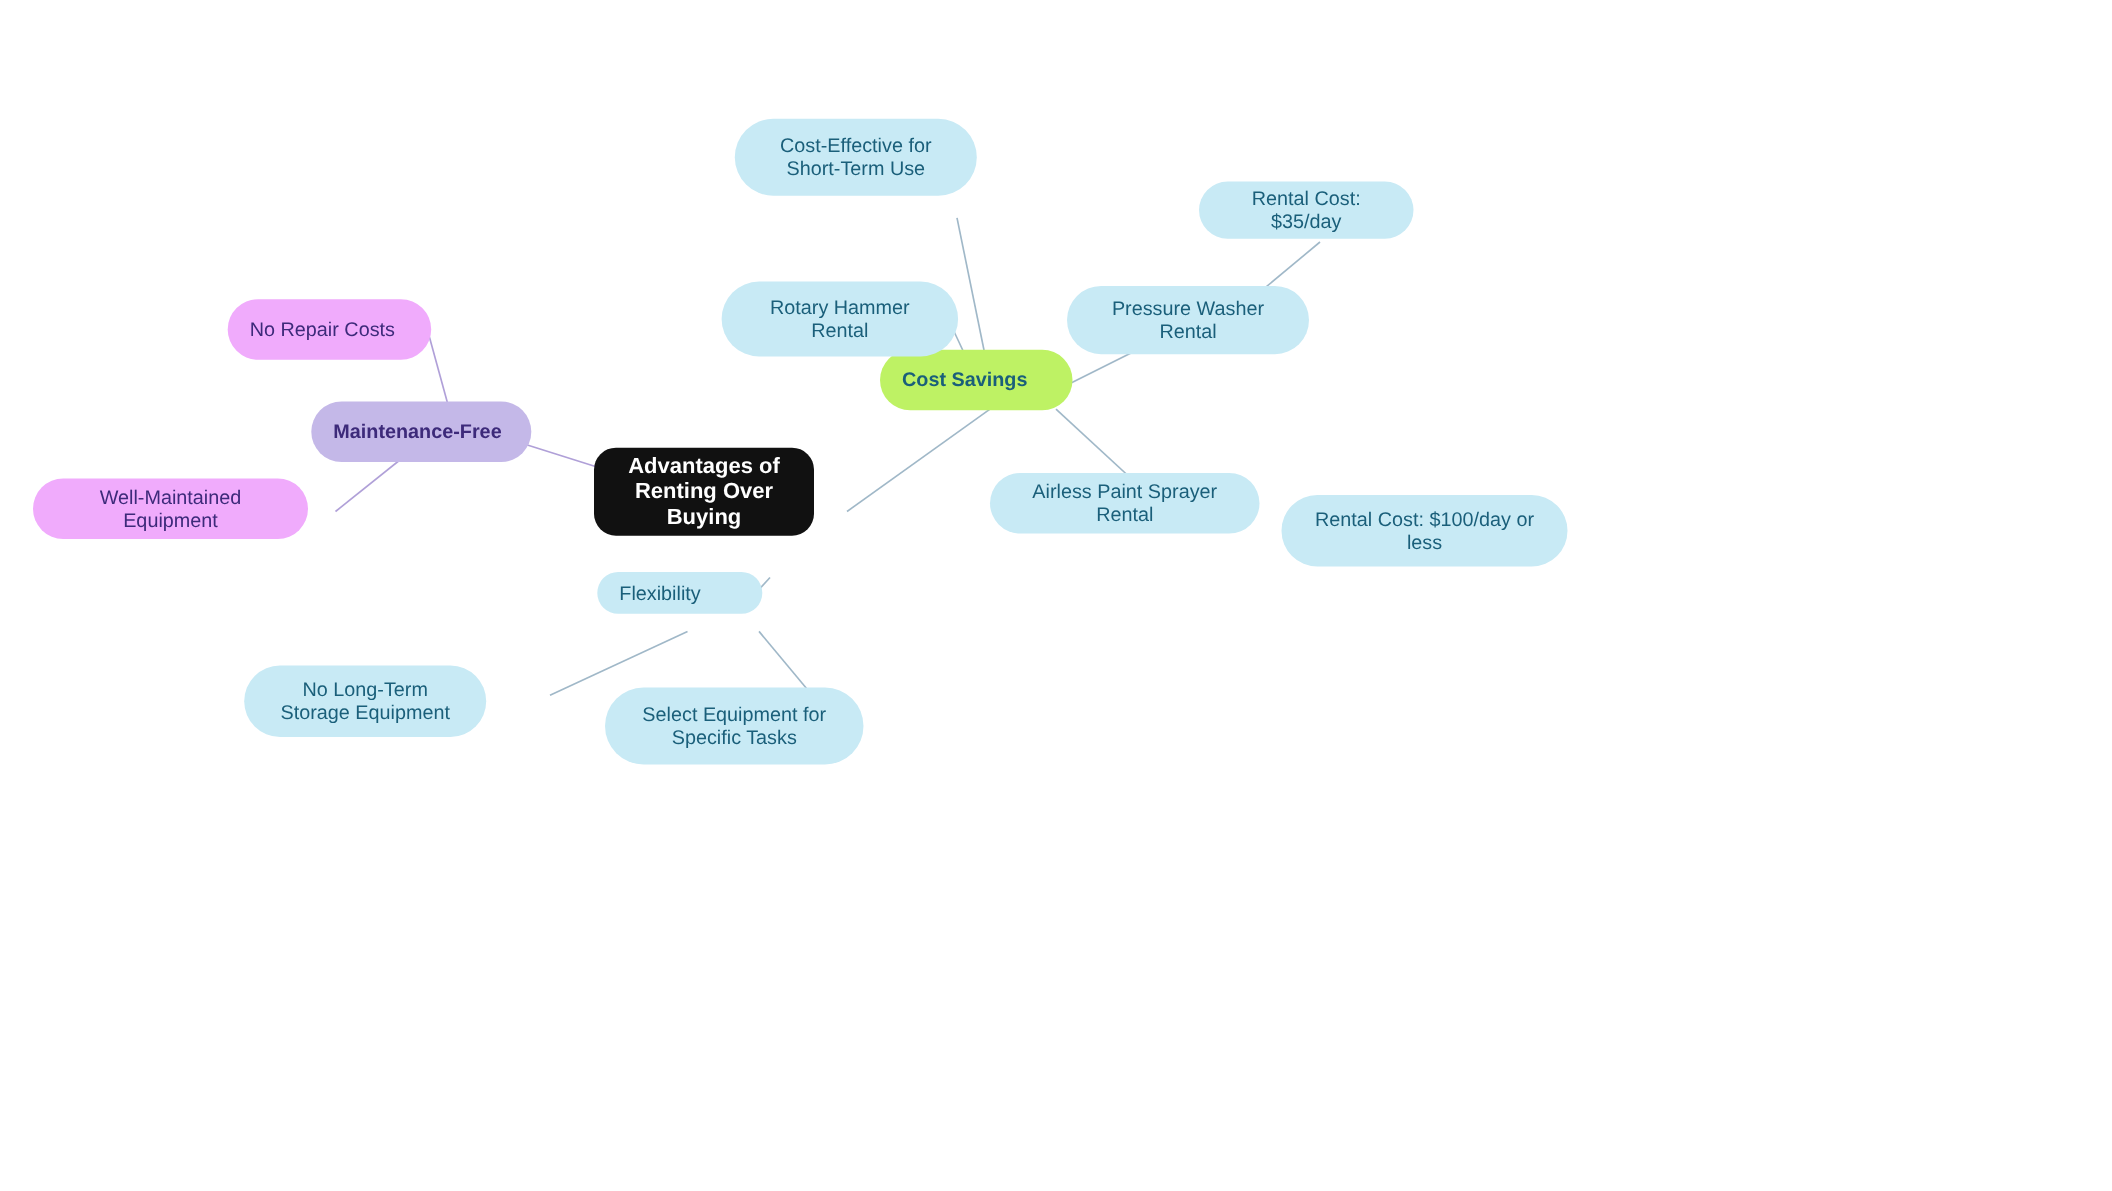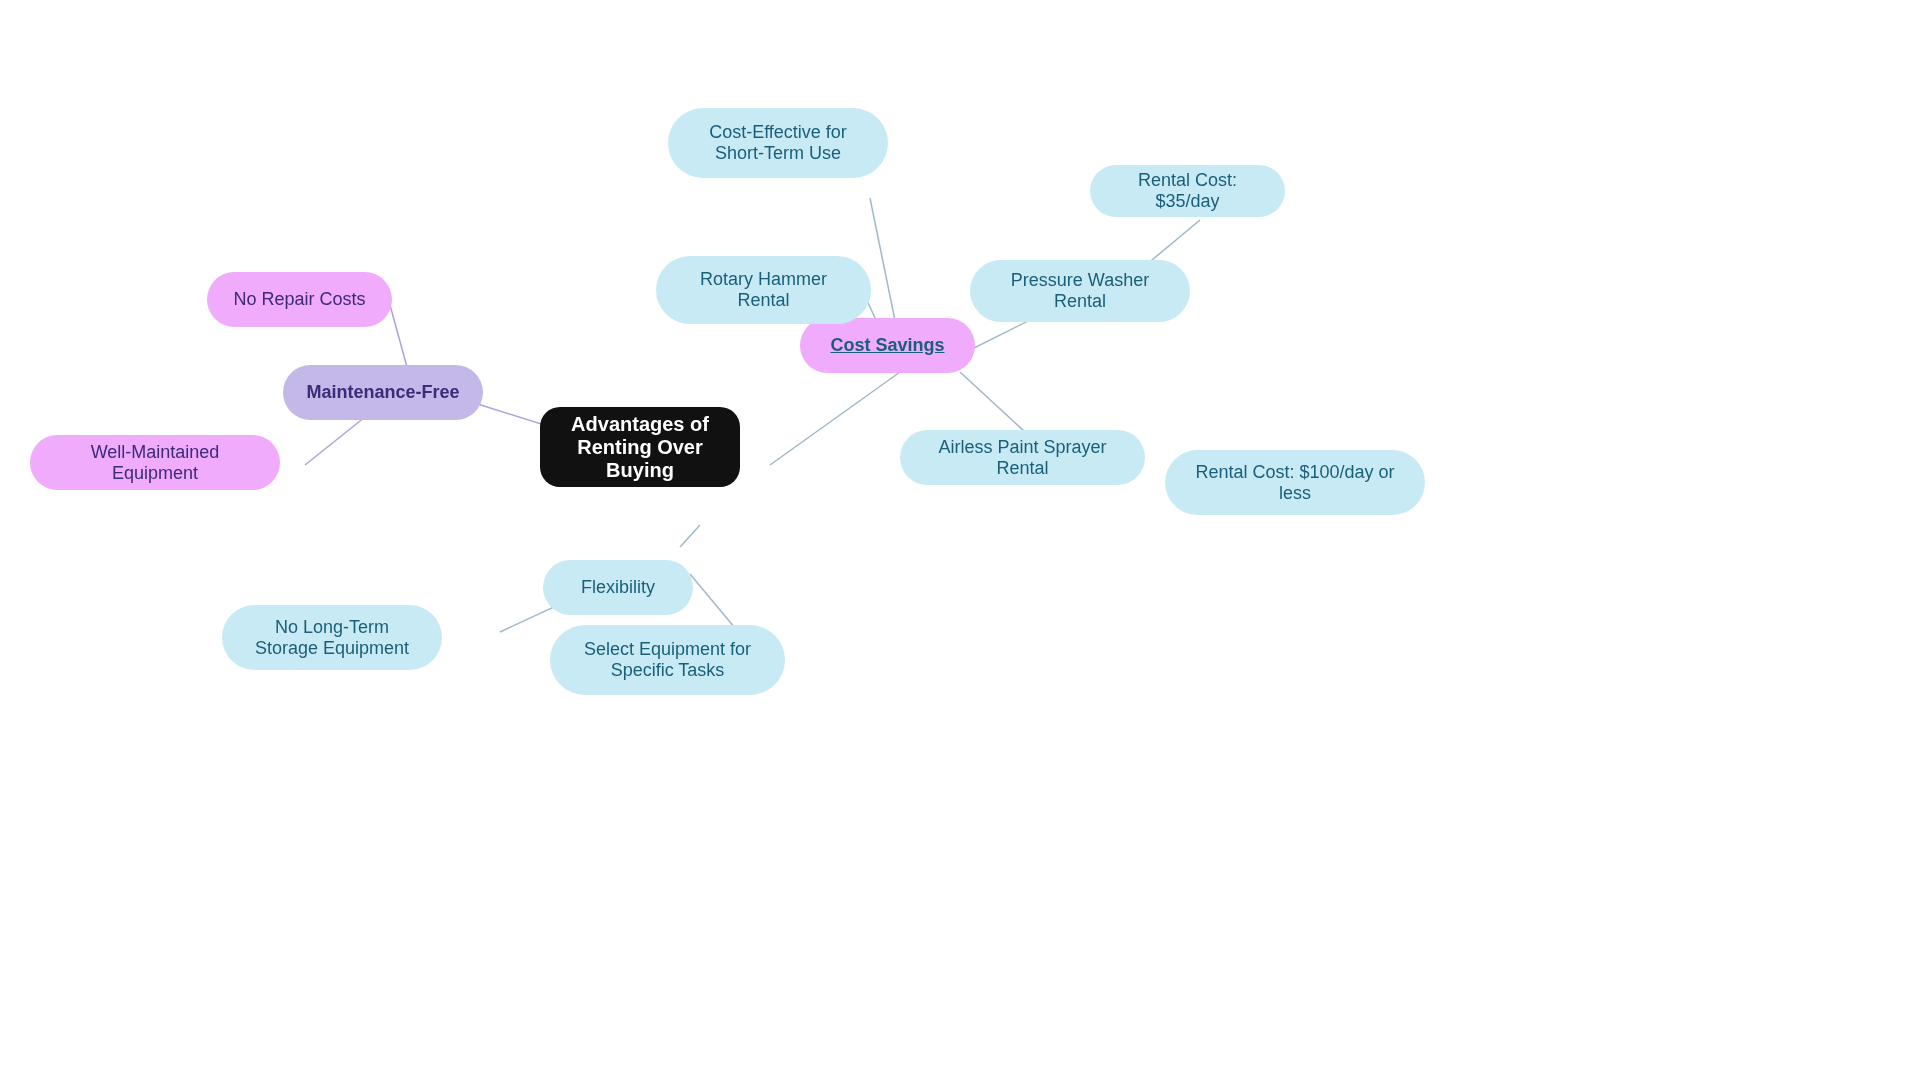--- a/index.html
+++ b/index.html
@@ -17,21 +17,20 @@
       width: 1920px;
       height: 1083px;
       pointer-events: none;
       z-index: 0;
     }
     .node {
       position: absolute;
       border-radius: 40px;
       display: flex;
       align-items: center;
-      justify-content: center;
       text-align: center;
       font-size: 18px;
       font-weight: 500;
       z-index: 1;
       padding: 12px 20px;
     }
     .node-center {
       background: #111111;
       color: #ffffff;
       font-size: 20px;
@@ -44,24 +43,23 @@
       background: #c8eaf5;
       color: #1a5f7a;
       border: none;
     }
     .node-purple {
       background: #f0abfc;
       color: #3d2a7a;
       border: none;
     }
     .node-blue-mid {
-      background: #f0abfc;
+      background: #bef264;
       color: #1a5f7a;
       font-weight: 600;
-      text-decoration: underline;
     }
     .node-purple-mid {
       background: #c4b8e8;
       color: #3d2a7a;
       font-weight: 600;
     }
   </style>
 </head>
 <body>
 
@@ -131,21 +129,21 @@
 </div>
 
 <div class="node node-purple" style="left: 207px; top: 272px; width: 185px; height: 55px;">
   <span>No Repair Costs</span>
 </div>
 
 <div class="node node-purple" style="left: 30px; top: 435px; width: 250px; height: 55px;">
   <span>Well-Maintained Equipment</span>
 </div>
 
-<div class="node node-blue" style="left: 543px; top: 560px; width: 150px; height: 55px;">
+<div class="node node-blue" style="left: 543px; top: 520px; width: 150px; height: 38px;">
   <span>Flexibility</span>
 </div>
 
 <div class="node node-blue" style="left: 222px; top: 605px; width: 220px; height: 65px;">
   <span>No Long-Term Storage Equipment</span>
 </div>
 
 <div class="node node-blue" style="left: 550px; top: 625px; width: 235px; height: 70px;">
   <span>Select Equipment for Specific Tasks</span>
 </div>

